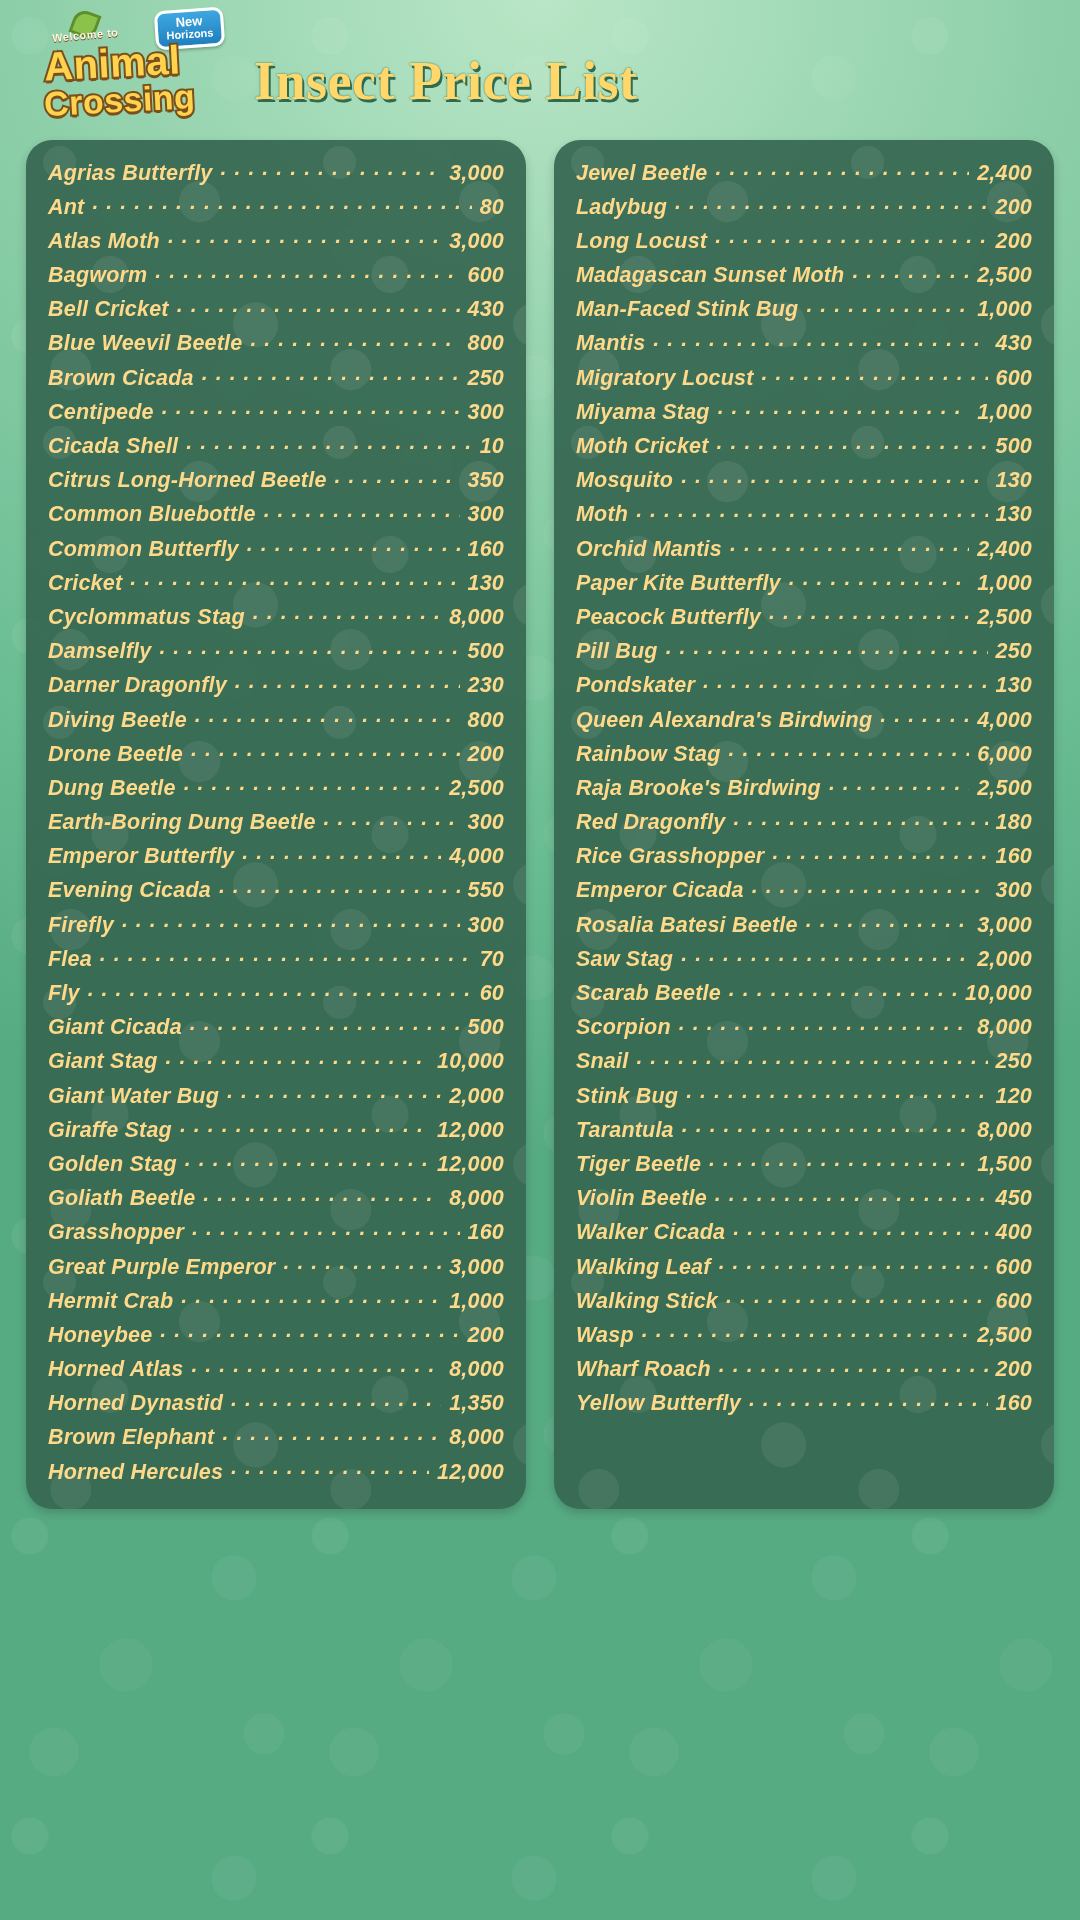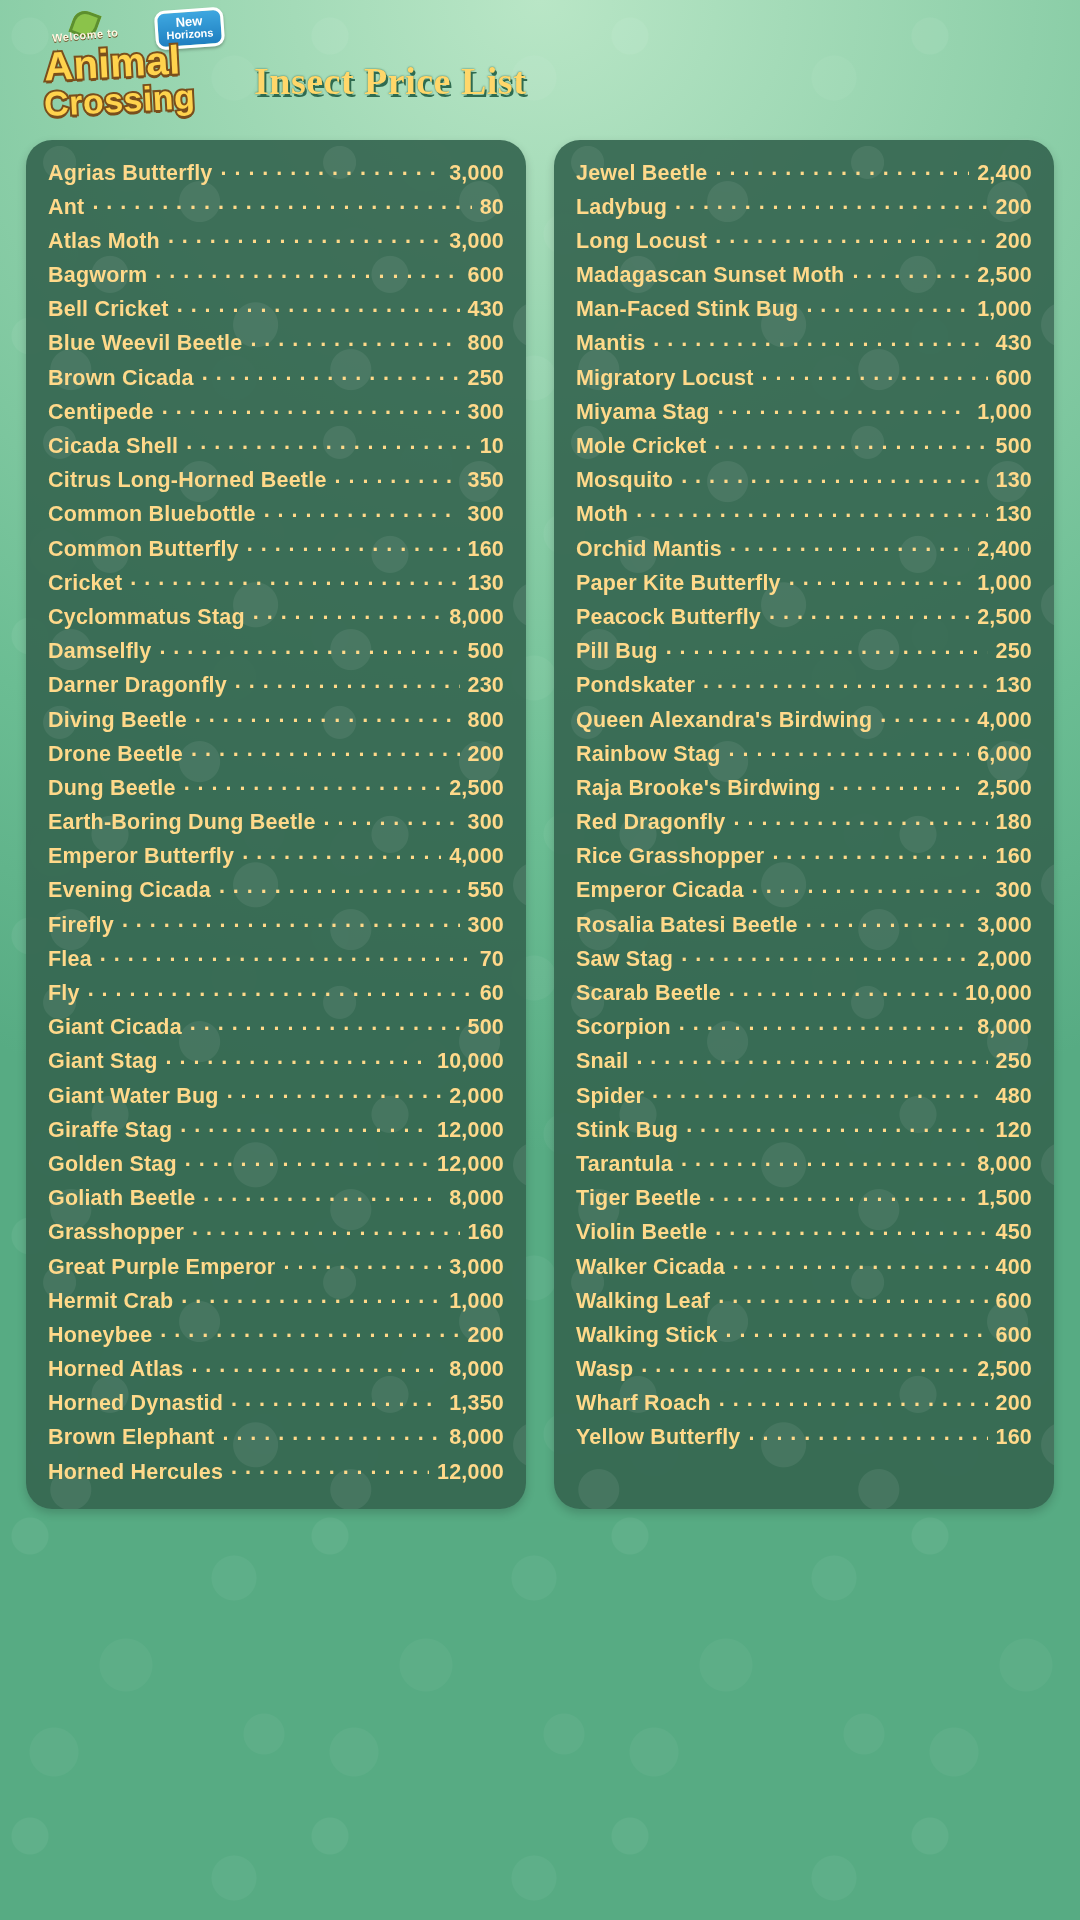--- a/index.html
+++ b/index.html
@@ -105,33 +105,34 @@
     width: 26px;
     height: 26px;
     background: #8bc34a;
     border-radius: 50% 0 50% 0;
     transform: rotate(20deg);
     box-shadow: 0 0 0 3px #5d8f2f inset;
   }
   .title {
     margin-left: 28px;
     font-family: "Liberation Serif", serif;
-    font-size: 38px;
+    font-size: 54px;
     font-weight: bold;
     color: #ffd76a;
     text-shadow: 2px 3px 0 #2f6b50, 0 0 2px #2f6b50;
     letter-spacing: 0.5px;
     margin-top: 22px;
   }
   .columns {
     position: relative;
     display: flex;
     gap: 28px;
     padding: 0 26px 20px 26px;
     box-sizing: border-box;
+    font-style: italic;
   }
   .card {
     position: relative;
     flex: 1 1 0;
     background: rgba(53, 102, 80, 0.92);
     border-radius: 26px;
     padding: 18px 22px 18px 22px;
     box-sizing: border-box;
     box-shadow: 0 4px 10px rgba(0,0,0,0.18);
     overflow: hidden;
@@ -449,21 +450,21 @@
             <span class="item-name">Migratory Locust</span>
             <span class="dots"></span>
             <span class="item-price">600</span>
           </li>
           <li class="price-row">
             <span class="item-name">Miyama Stag</span>
             <span class="dots"></span>
             <span class="item-price">1,000</span>
           </li>
           <li class="price-row">
-            <span class="item-name">Mole Cricket</span>
+            <span class="item-name">Moth Cricket</span>
             <span class="dots"></span>
             <span class="item-price">500</span>
           </li>
           <li class="price-row">
             <span class="item-name">Mosquito</span>
             <span class="dots"></span>
             <span class="item-price">130</span>
           </li>
           <li class="price-row">
             <span class="item-name">Moth</span>
@@ -542,25 +543,20 @@
           </li>
           <li class="price-row">
             <span class="item-name">Scorpion</span>
             <span class="dots"></span>
             <span class="item-price">8,000</span>
           </li>
           <li class="price-row">
             <span class="item-name">Snail</span>
             <span class="dots"></span>
             <span class="item-price">250</span>
-          </li>
-          <li class="price-row">
-            <span class="item-name">Spider</span>
-            <span class="dots"></span>
-            <span class="item-price">480</span>
           </li>
           <li class="price-row">
             <span class="item-name">Stink Bug</span>
             <span class="dots"></span>
             <span class="item-price">120</span>
           </li>
           <li class="price-row">
             <span class="item-name">Tarantula</span>
             <span class="dots"></span>
             <span class="item-price">8,000</span>

